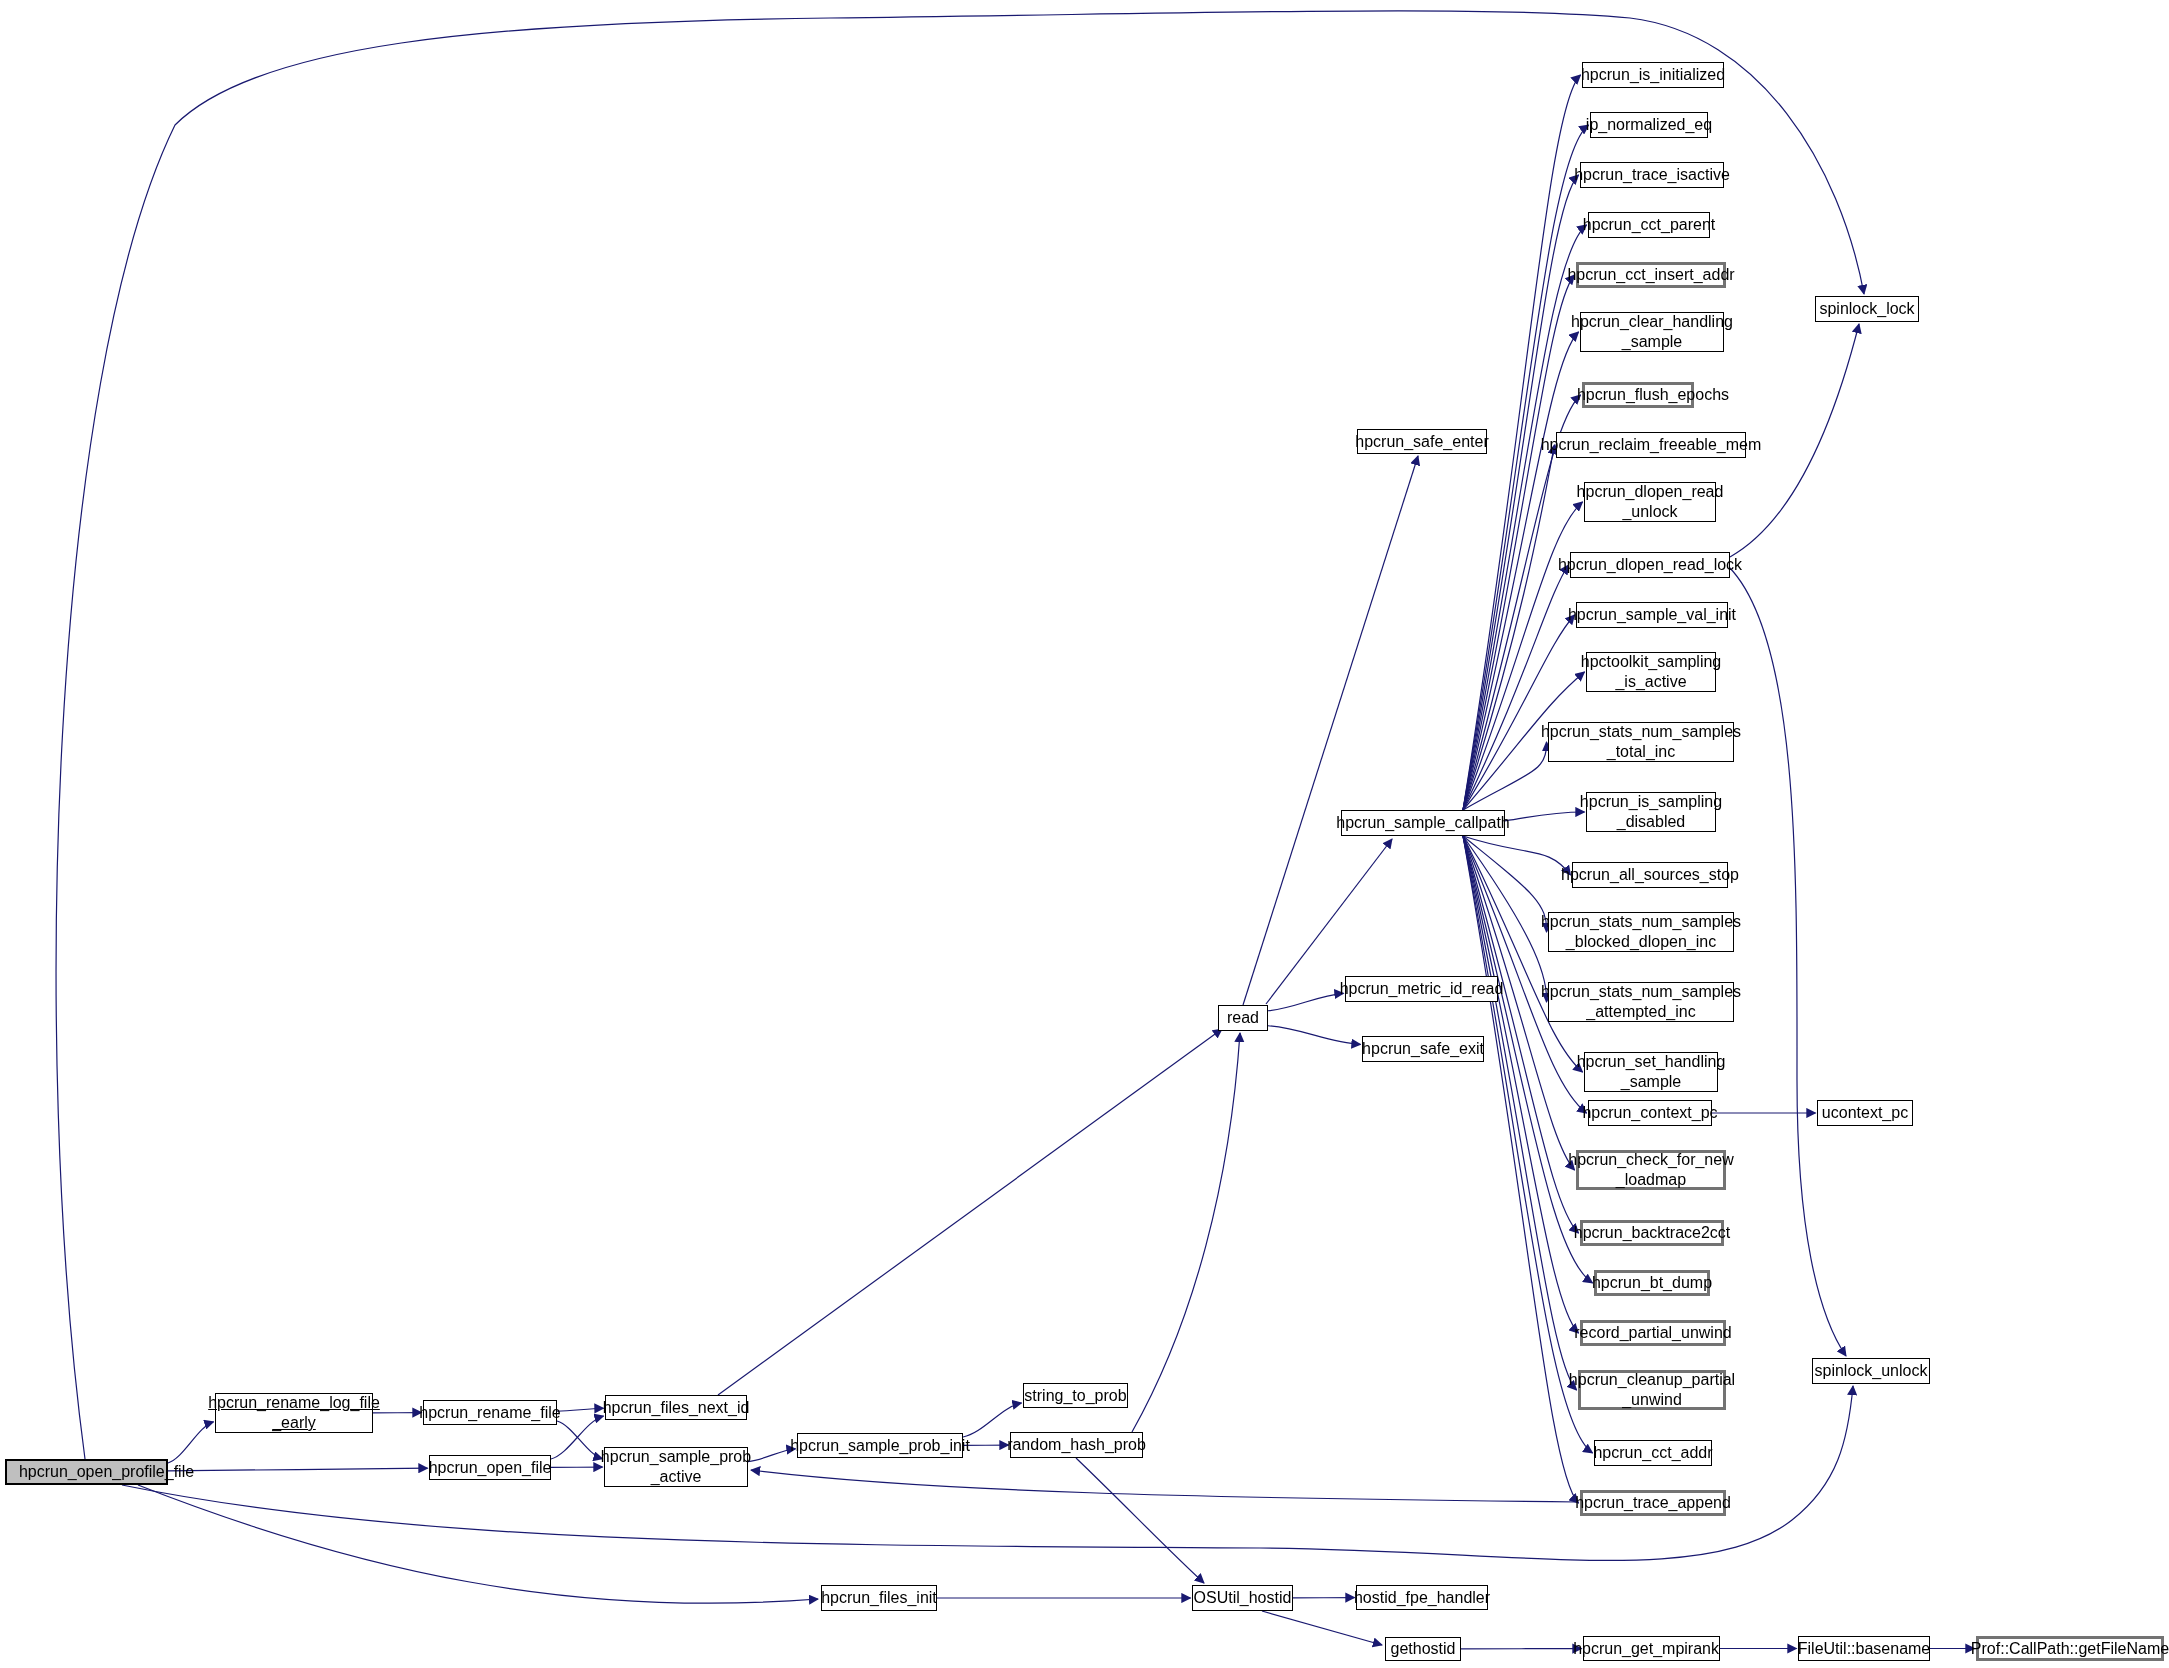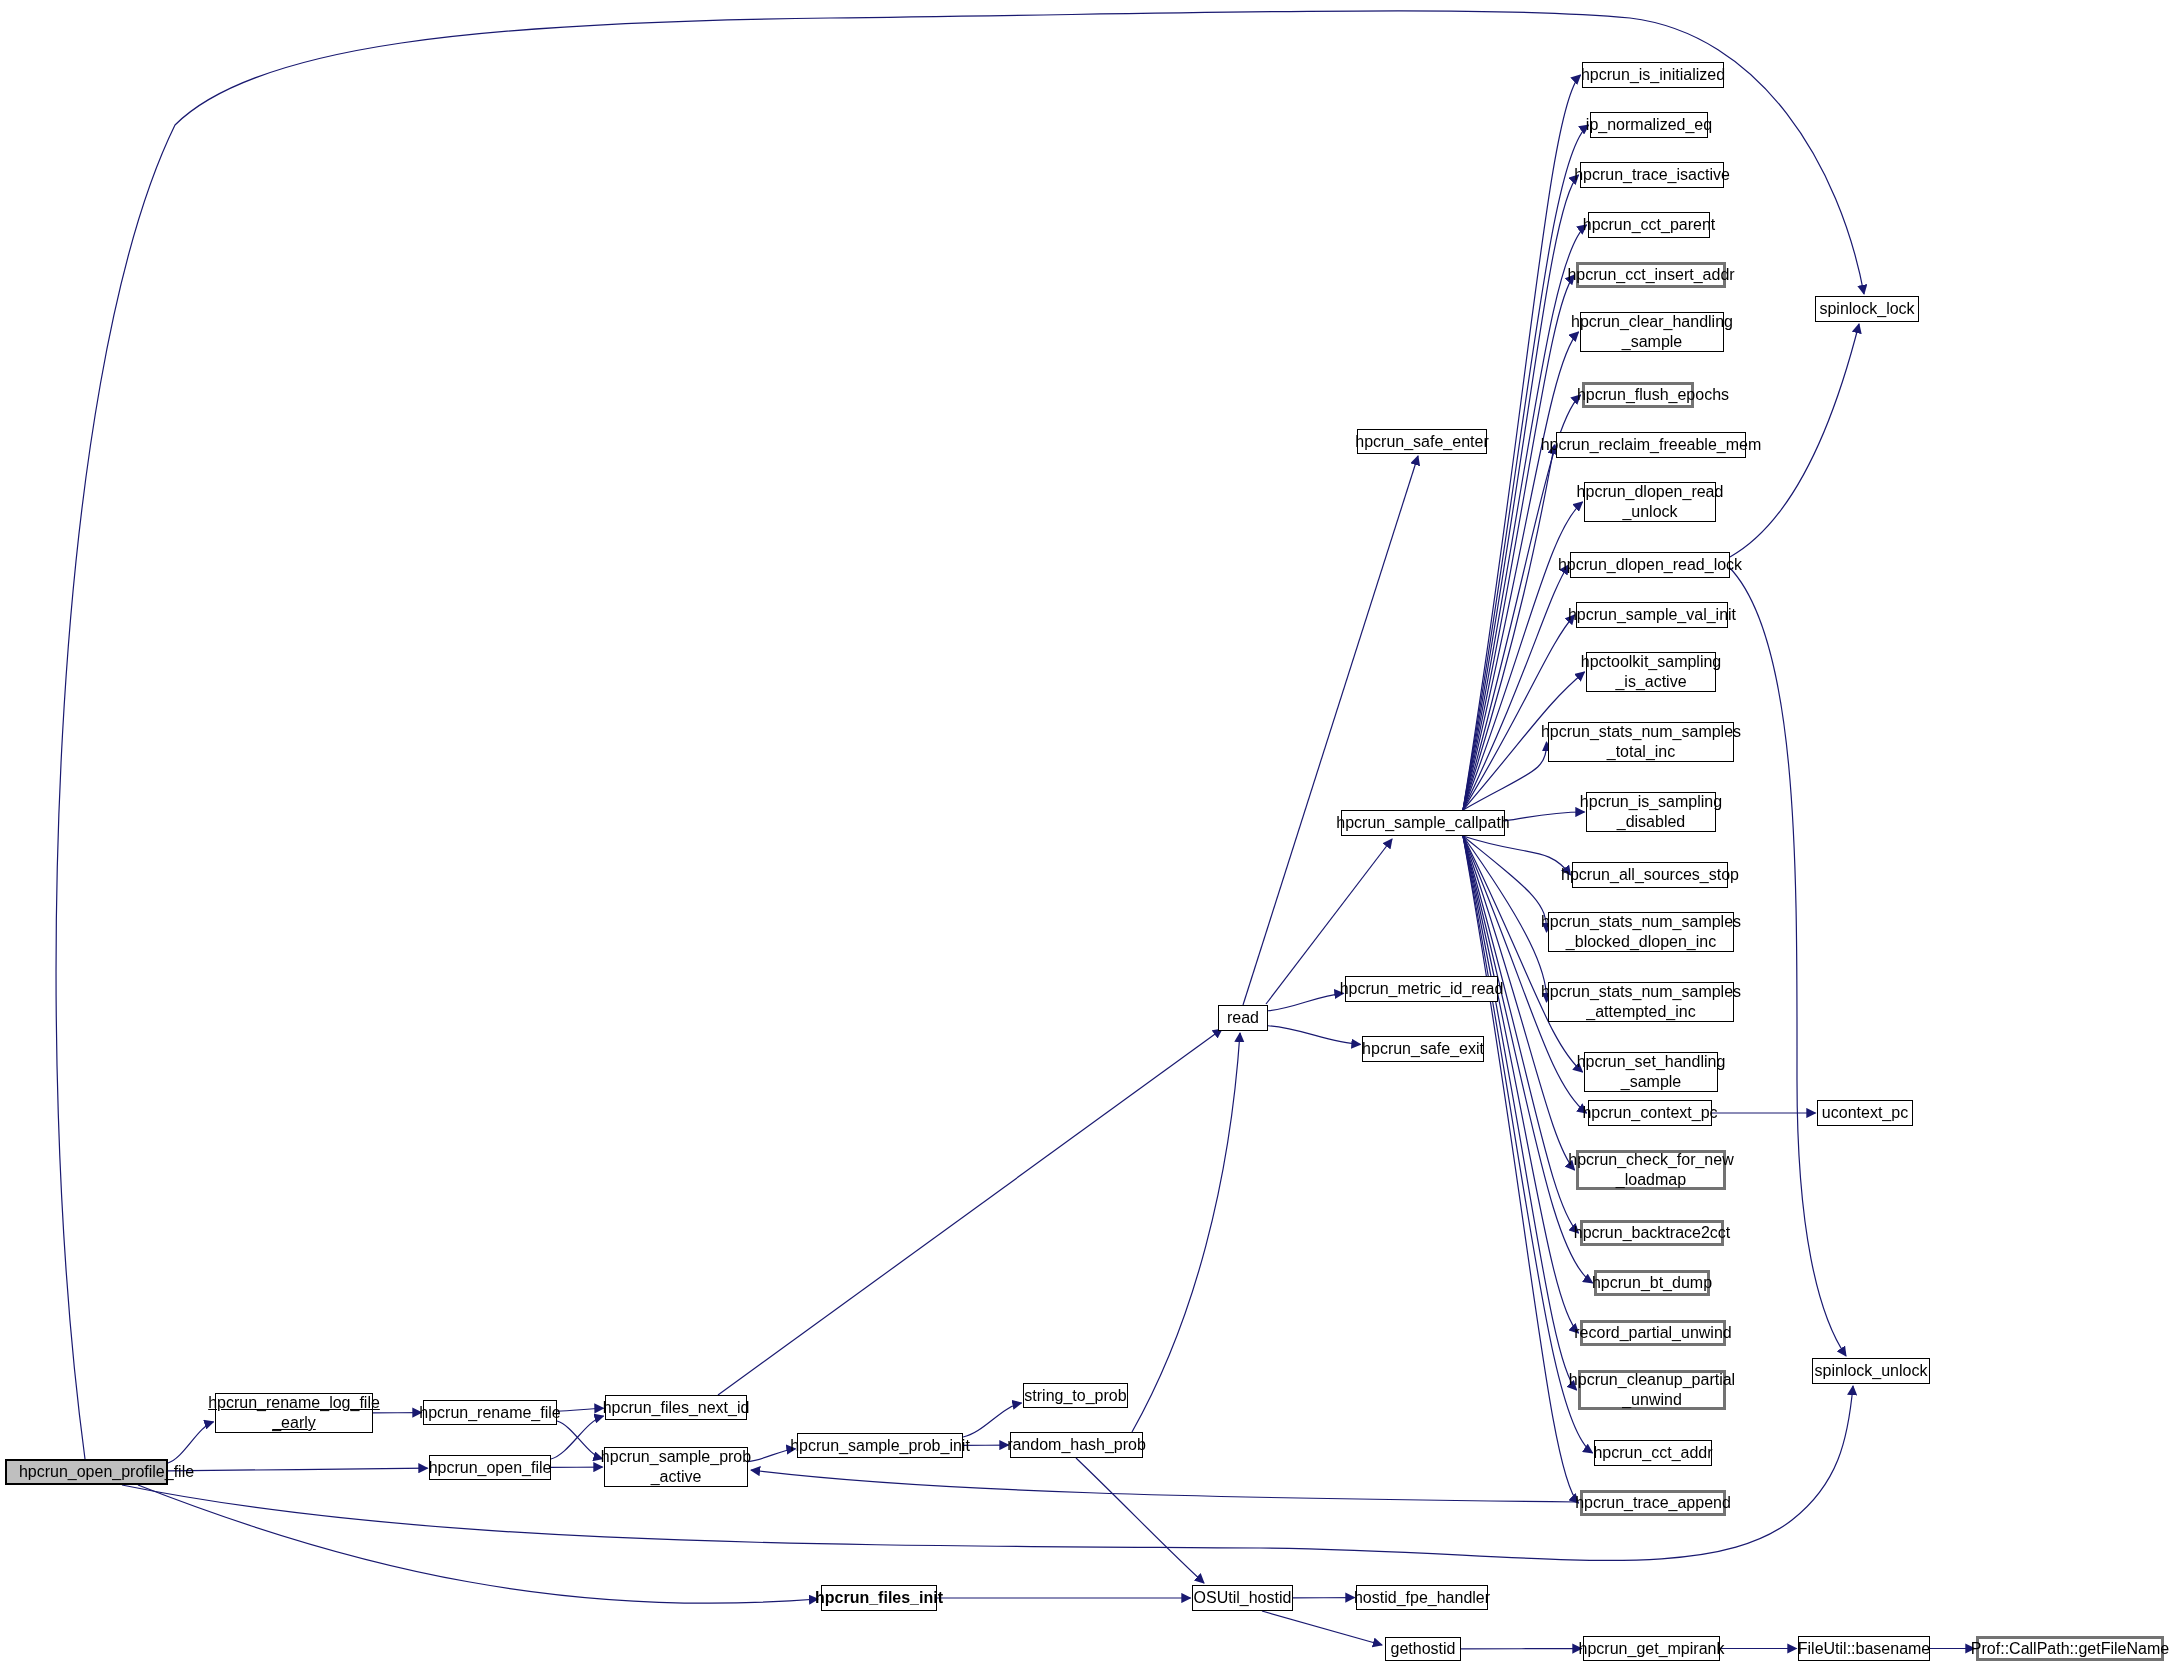--- a/index.html
+++ b/index.html
@@ -106,33 +106,33 @@
       </div>
       <div class="node" style="left: 797px; top: 1433px; width: 166px; height: 25px;">
         <div>hpcrun_sample_prob_init</div>
       </div>
       <div class="node" style="left: 1023px; top: 1383px; width: 105px; height: 25px;">
         <div>string_to_prob</div>
       </div>
       <div class="node" style="left: 1010px; top: 1432px; width: 133px; height: 26px;">
         <div>random_hash_prob</div>
       </div>
-      <div class="node" style="left: 821px; top: 1585px; width: 116px; height: 26px; font-weight: bold;">
+      <div class="node" style="left: 821px; top: 1585px; width: 116px; height: 26px;">
         <div>hpcrun_files_init</div>
       </div>
       <div class="node" style="left: 1192px; top: 1585px; width: 101px; height: 26px;">
         <div>OSUtil_hostid</div>
       </div>
       <div class="node" style="left: 1356px; top: 1585px; width: 132px; height: 25px;">
         <div>hostid_fpe_handler</div>
       </div>
       <div class="node" style="left: 1385px; top: 1637px; width: 76px; height: 24px;">
         <div>gethostid</div>
       </div>
-      <div class="node" style="left: 1583px; top: 1636px; width: 137px; height: 25px;">
+      <div class="node" style="left: 1583px; top: 1636px; width: 137px; height: 25px; align-items: flex-end;">
         <div>hpcrun_get_mpirank</div>
       </div>
       <div class="node" style="left: 1798px; top: 1636px; width: 132px; height: 25px;">
         <div>FileUtil::basename</div>
       </div>
       <div class="node red" style="left: 1976px; top: 1636px; width: 188px; height: 25px;">
         <div>Prof::CallPath::getFileName</div>
       </div>
       <div class="node" style="left: 1218px; top: 1005px; width: 50px; height: 26px;">
         <div>read</div>

